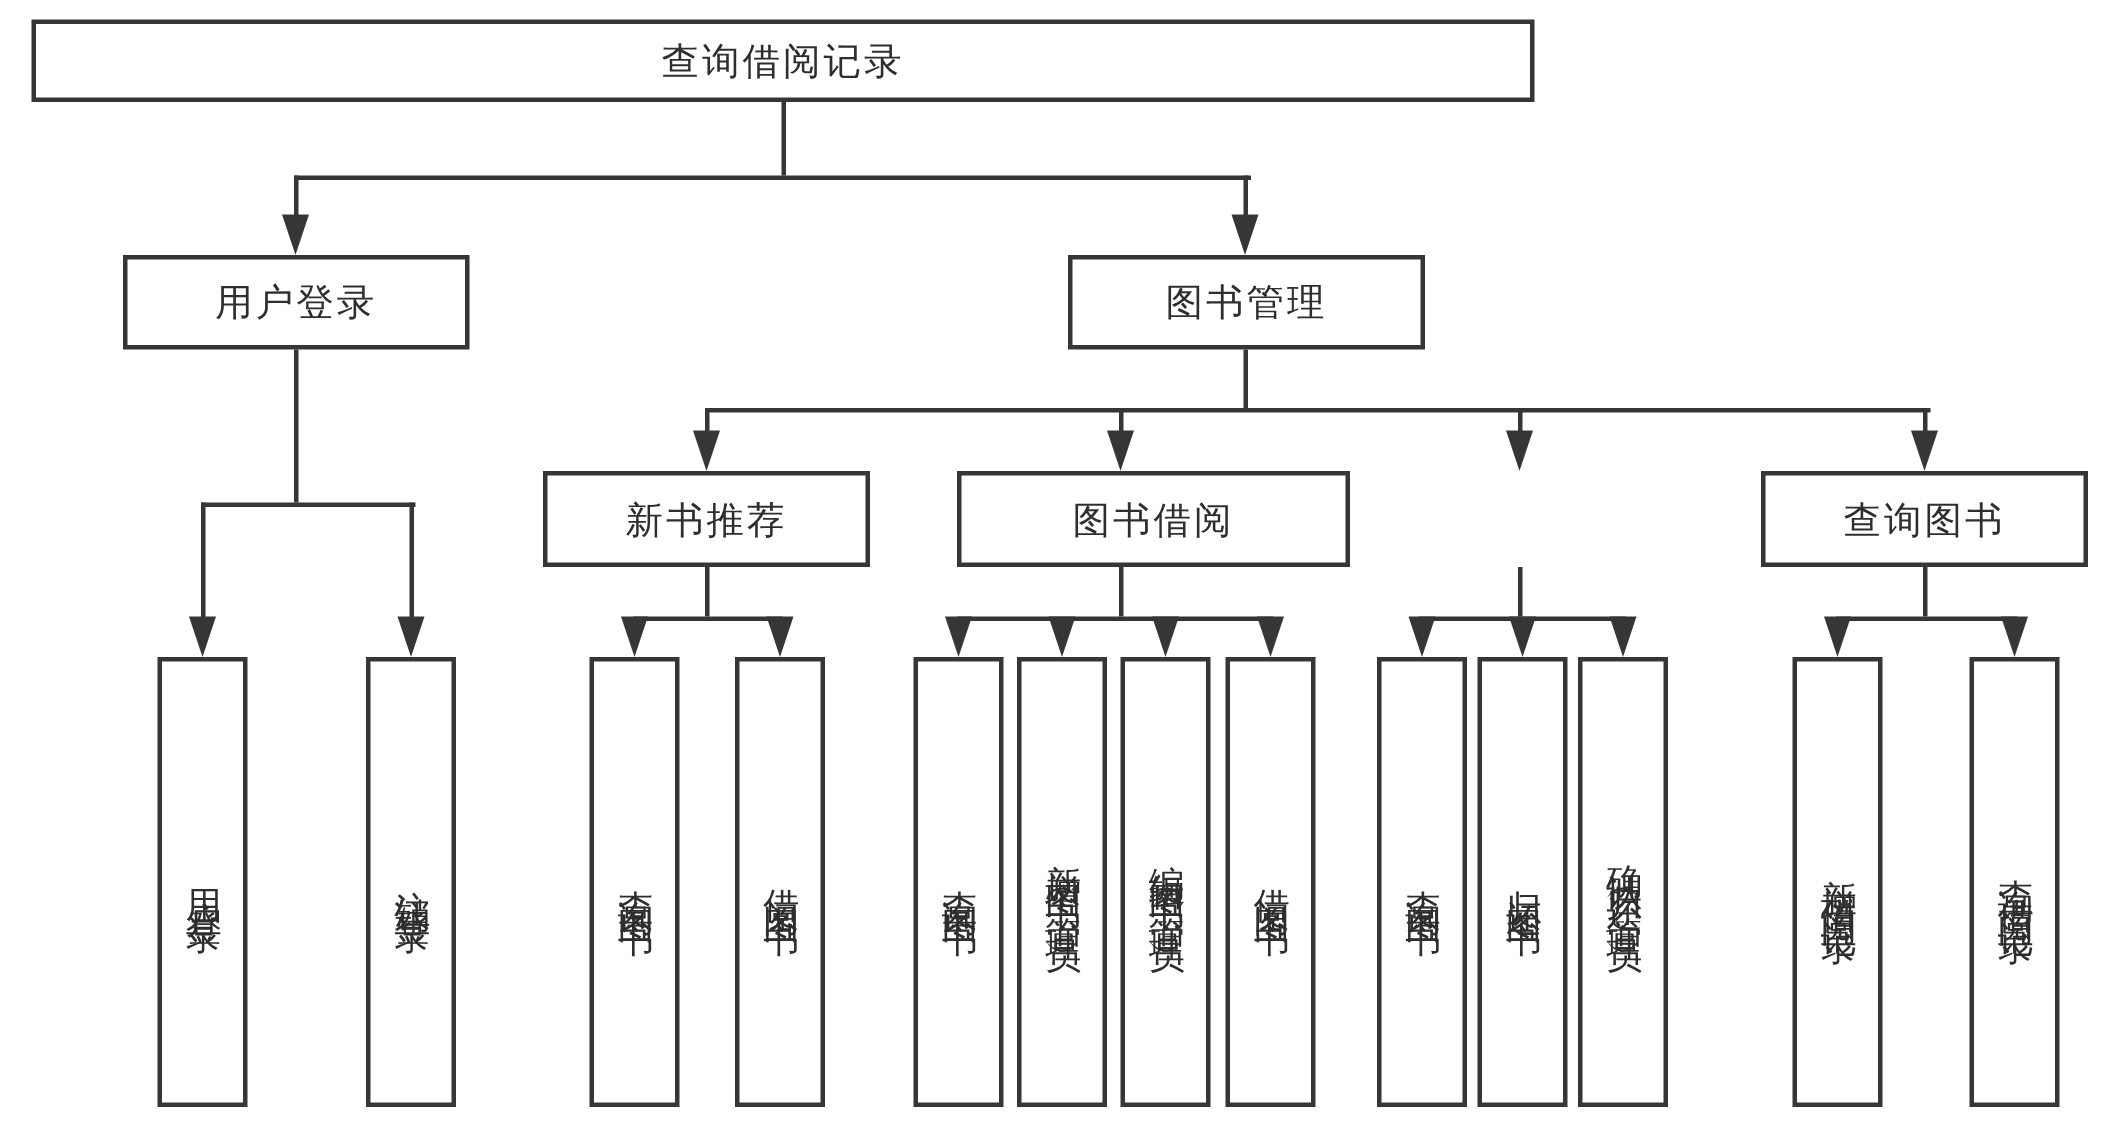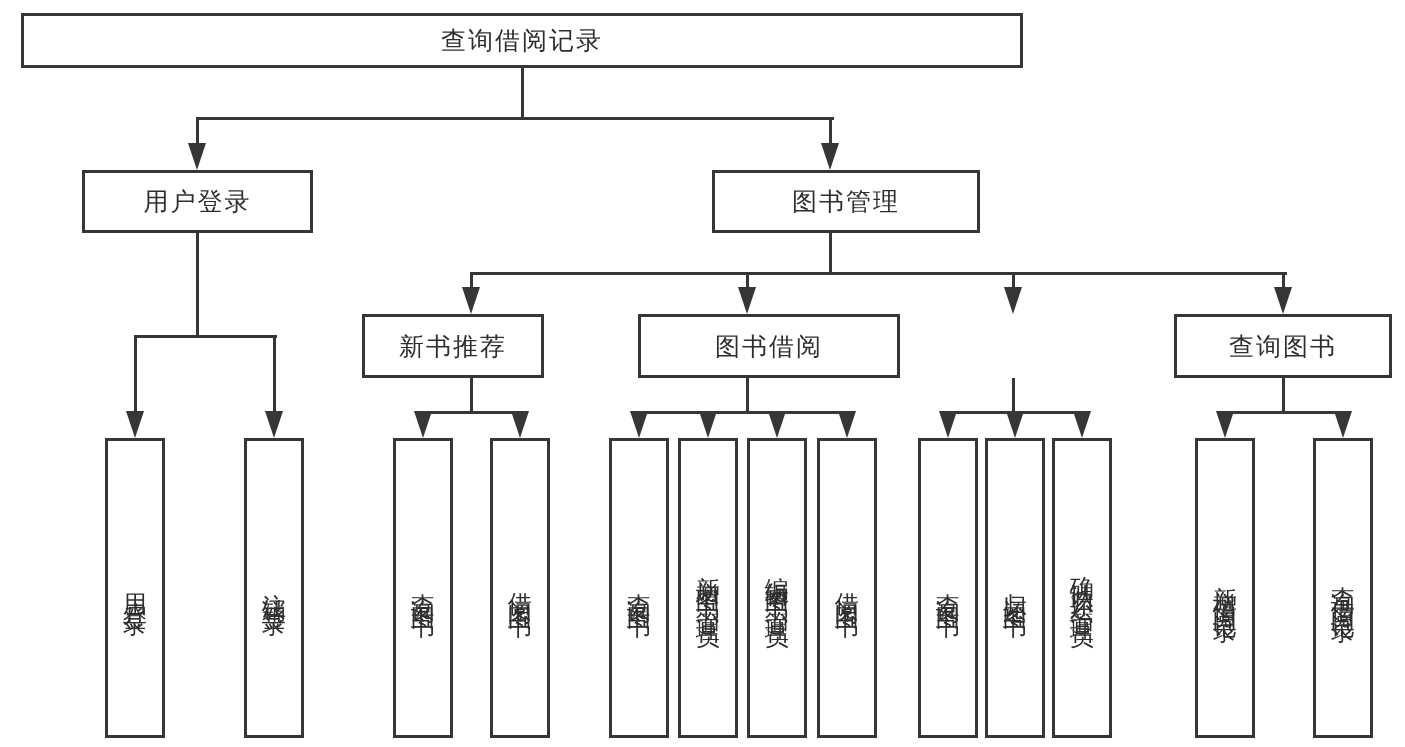--- a/index.html
+++ b/index.html
@@ -65,21 +65,21 @@
   <div class="vline" style="left:521px; top:68px; height:49px;"></div>
   <div class="hline" style="left:196px; top:117px; width:638px;"></div>
   <div class="vline" style="left:196px; top:117px; height:30px;"></div>
   <div class="arr" style="left:188px; top:143px;"></div>
   <div class="vline" style="left:829px; top:117px; height:30px;"></div>
   <div class="arr" style="left:821px; top:143px;"></div>
 
   <div class="box hnode" style="left:82px; top:170px; width:231px; height:63px;">
     <span>用户登录</span>
   </div>
-  <div class="box hnode" style="left:712px; top:170px; width:268px; height:63px;">
+  <div class="box hnode" style="left:712px; top:170px; width:238px; height:63px;">
     <span>图书管理</span>
   </div>
 
   <div class="vline" style="left:196px; top:233px; height:102px;"></div>
   <div class="hline" style="left:134px; top:335px; width:143px;"></div>
   <div class="vline" style="left:134px; top:335px; height:80px;"></div>
   <div class="arr" style="left:126px; top:411px;"></div>
   <div class="vline" style="left:273px; top:335px; height:80px;"></div>
   <div class="arr" style="left:265px; top:411px;"></div>
 
@@ -87,21 +87,21 @@
   <div class="hline" style="left:470px; top:272px; width:817px;"></div>
   <div class="vline" style="left:470px; top:272px; height:18px;"></div>
   <div class="arr" style="left:462px; top:287px;"></div>
   <div class="vline" style="left:746px; top:272px; height:18px;"></div>
   <div class="arr" style="left:738px; top:287px;"></div>
   <div class="vline" style="left:1012px; top:272px; height:18px;"></div>
   <div class="arr" style="left:1004px; top:287px;"></div>
   <div class="vline" style="left:1282px; top:272px; height:18px;"></div>
   <div class="arr" style="left:1274px; top:287px;"></div>
 
-  <div class="box hnode" style="left:362px; top:314px; width:182px; height:64px;">
+  <div class="box hnode" style="left:362px; top:314px; width:218px; height:64px;">
     <span>新书推荐</span>
   </div>
   <div class="box hnode" style="left:638px; top:314px; width:262px; height:64px;">
     <span>图书借阅</span>
   </div>
   <div class="box hnode" style="left:1174px; top:314px; width:218px; height:64px;">
     <span>查询图书</span>
   </div>
 
   <div class="vline" style="left:470px; top:378px; height:33px;"></div>

